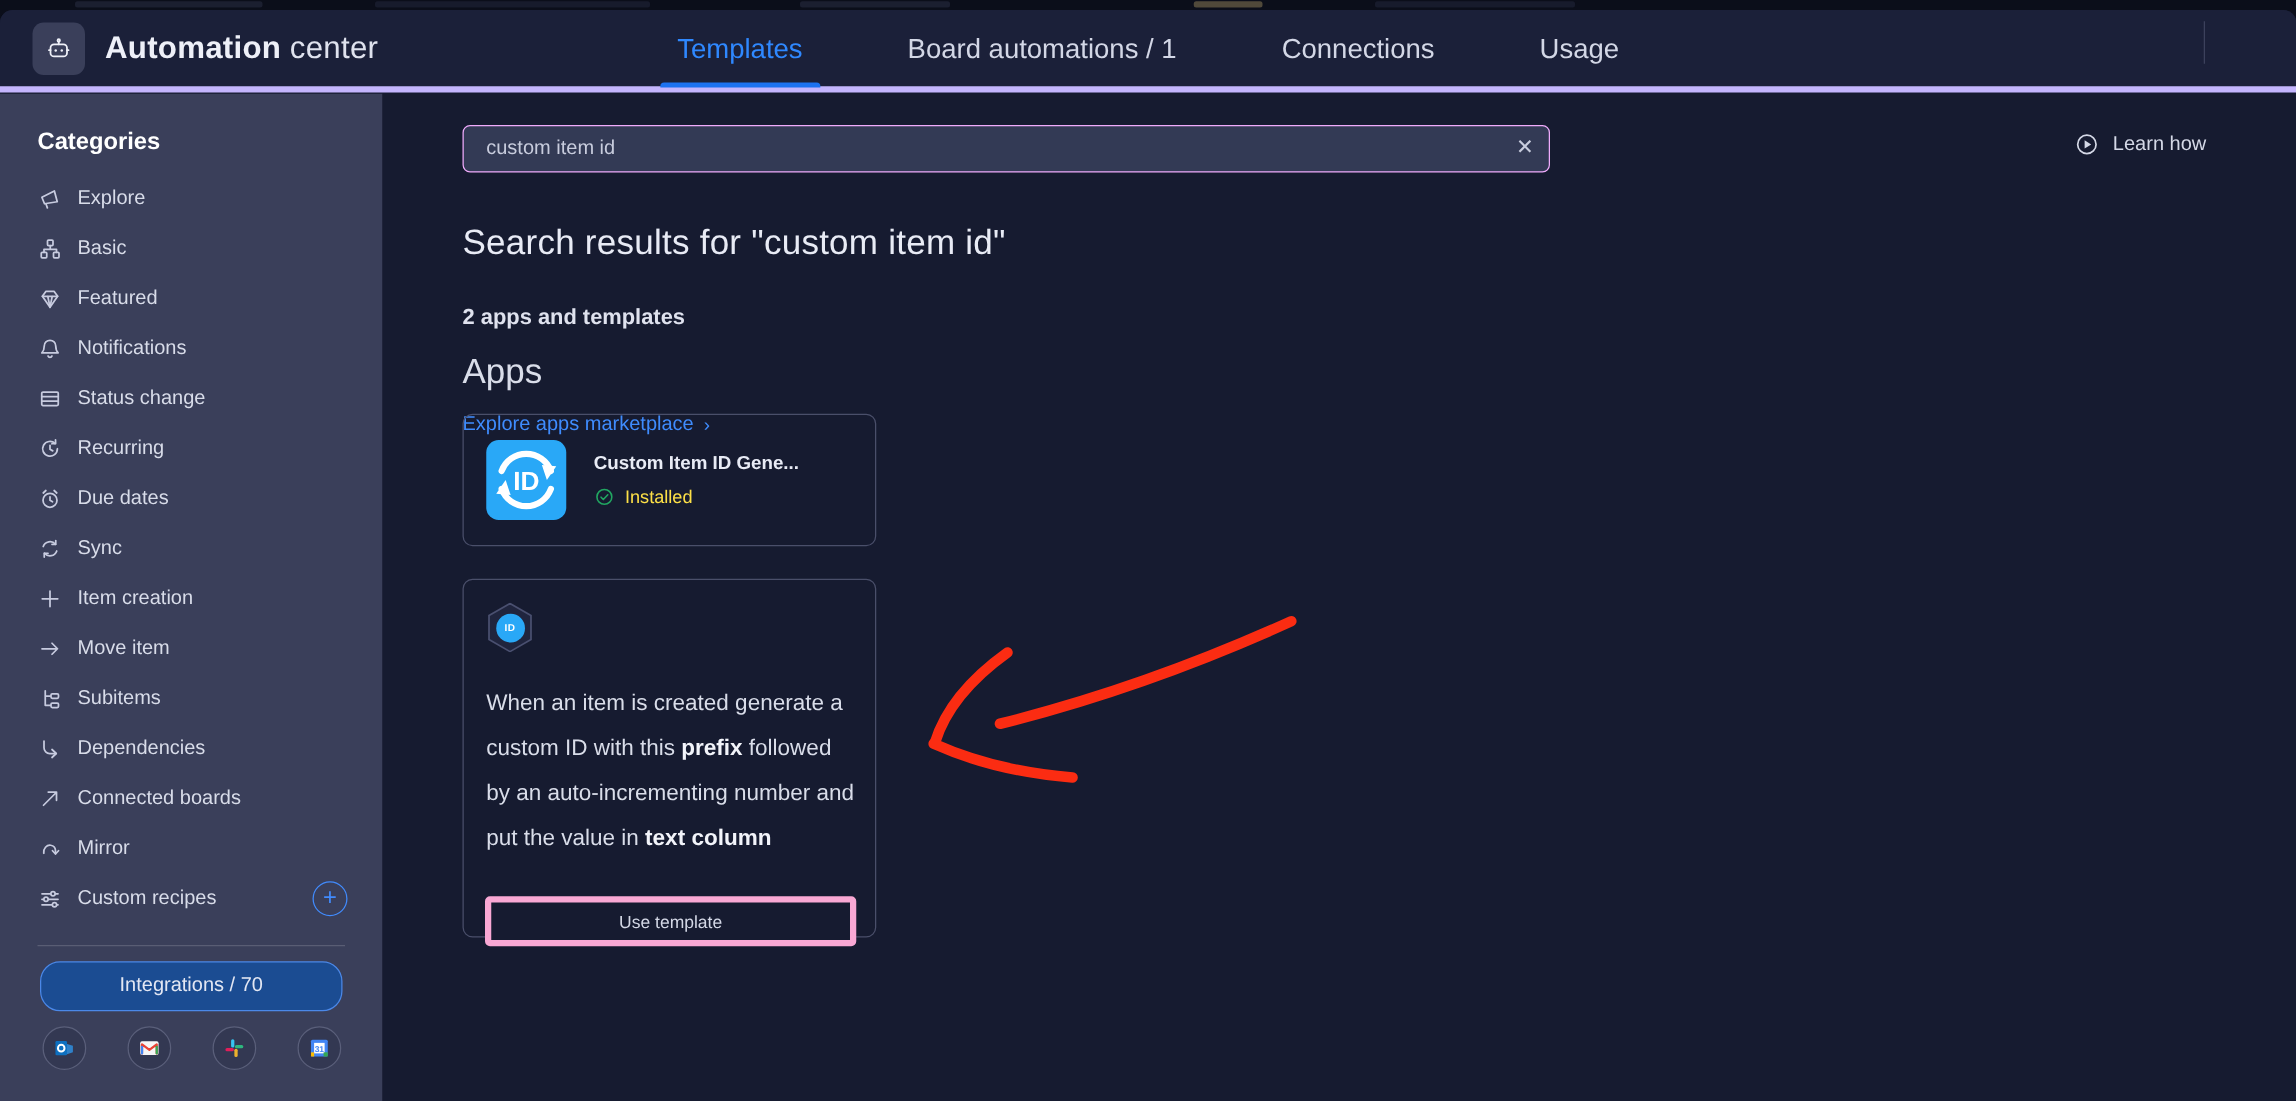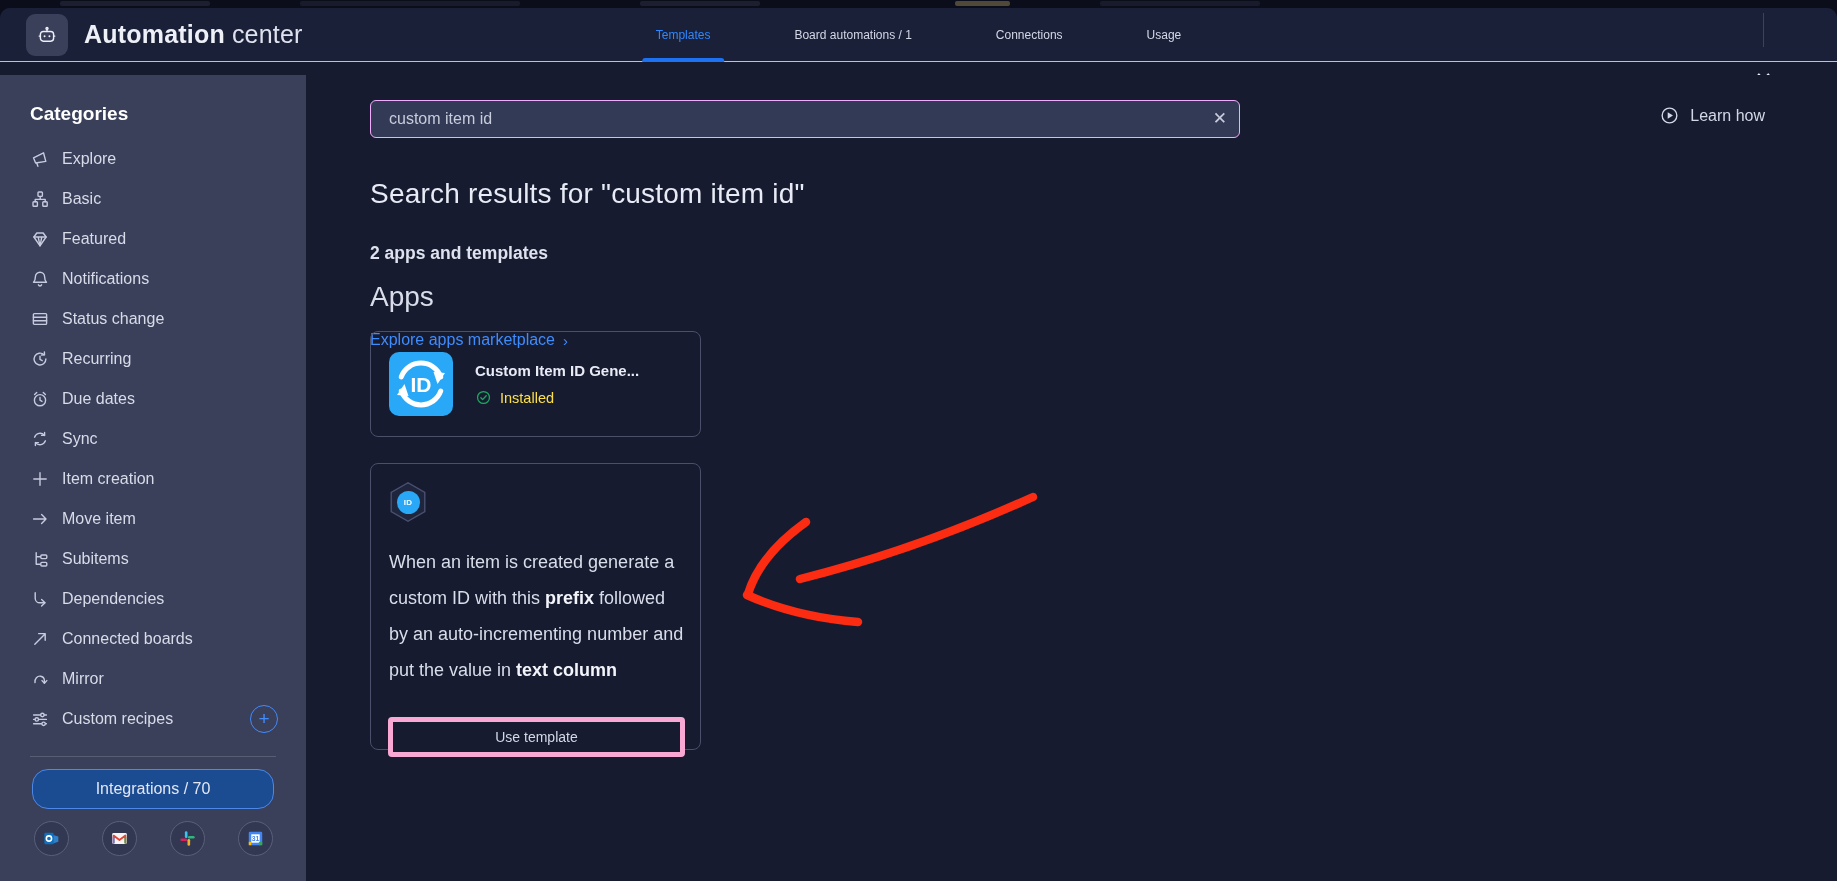--- a/index.html
+++ b/index.html
@@ -11,29 +11,29 @@
   }
   
   .backdrop-strip{position:absolute;top:0;left:0;right:0;height:12px;background:#0b0e1a;}
   .backdrop-strip .frag{position:absolute;top:1px;height:5px;border-radius:2px;opacity:.55;}
 
   
   .modal{position:absolute;left:0;right:0;top:8px;bottom:0;background:#161b30;
          border-radius:10px 10px 0 0;overflow:hidden;}
 
   
-  .header{position:absolute;left:0;right:0;top:0;height:54px;background:#1b2039;
-          border-bottom:1px solid #c4b5fd;display:flex;align-items:center;padding:12px 26px;box-sizing:border-box;}
+  .header{position:absolute;left:0;right:0;top:0;height:66px;background:#1b2039;
+          border-bottom:5px solid #c4b5fd;display:flex;align-items:center;padding:12px 26px;box-sizing:border-box;}
   .logo-box{width:42px;height:42px;border-radius:9px;background:#3a3f5a;display:flex;align-items:center;justify-content:center;margin-right:16px;flex:0 0 auto;}
   .logo-box svg{stroke:#eef0f8;fill:none;stroke-width:1.3;stroke-linecap:round;}
   .app-title{font-size:25px;color:#eef0f8;letter-spacing:.2px;white-space:nowrap;}
   .app-title .b{font-weight:700;}
   .app-title .r{font-weight:400;color:#dfe2ee;margin-left:7px;}
   .tabs{position:absolute;left:50%;transform:translateX(-50%);top:0;height:100%;display:flex;align-items:stretch;gap:64px;}
-  .tab{display:flex;align-items:center;font-size:12px;color:#d3d7e6;cursor:pointer;position:relative;padding:0 10px;white-space:nowrap;}
+  .tab{display:flex;align-items:center;font-size:22px;color:#d3d7e6;cursor:pointer;position:relative;padding:0 10px;white-space:nowrap;}
   .tab.active{color:#2f88ff;}
   .tab.active .underline{position:absolute;left:-4px;right:-4px;bottom:-1px;height:4px;background:#1c72f0;border-radius:3px 3px 0 0;}
   .header-right{margin-left:auto;display:flex;align-items:center;gap:18px;flex-direction:column;}
   .feedback{display:flex;align-items:center;gap:9px;color:#e2e5f0;font-size:15px;cursor:pointer;}
   .feedback svg{stroke:#e2e5f0;fill:none;stroke-width:1.3;stroke-linecap:round;stroke-linejoin:round;}
   .vdiv{width:1px;height:34px;background:#3c415c;}
   .close-x{color:#eef0f8;font-size:21px;padding:4px 8px;cursor:pointer;line-height:1;}
 
   
   .sidebar{position:absolute;left:0;top:67px;bottom:0;width:306px;background:#3a3f5a;box-sizing:border-box;}

